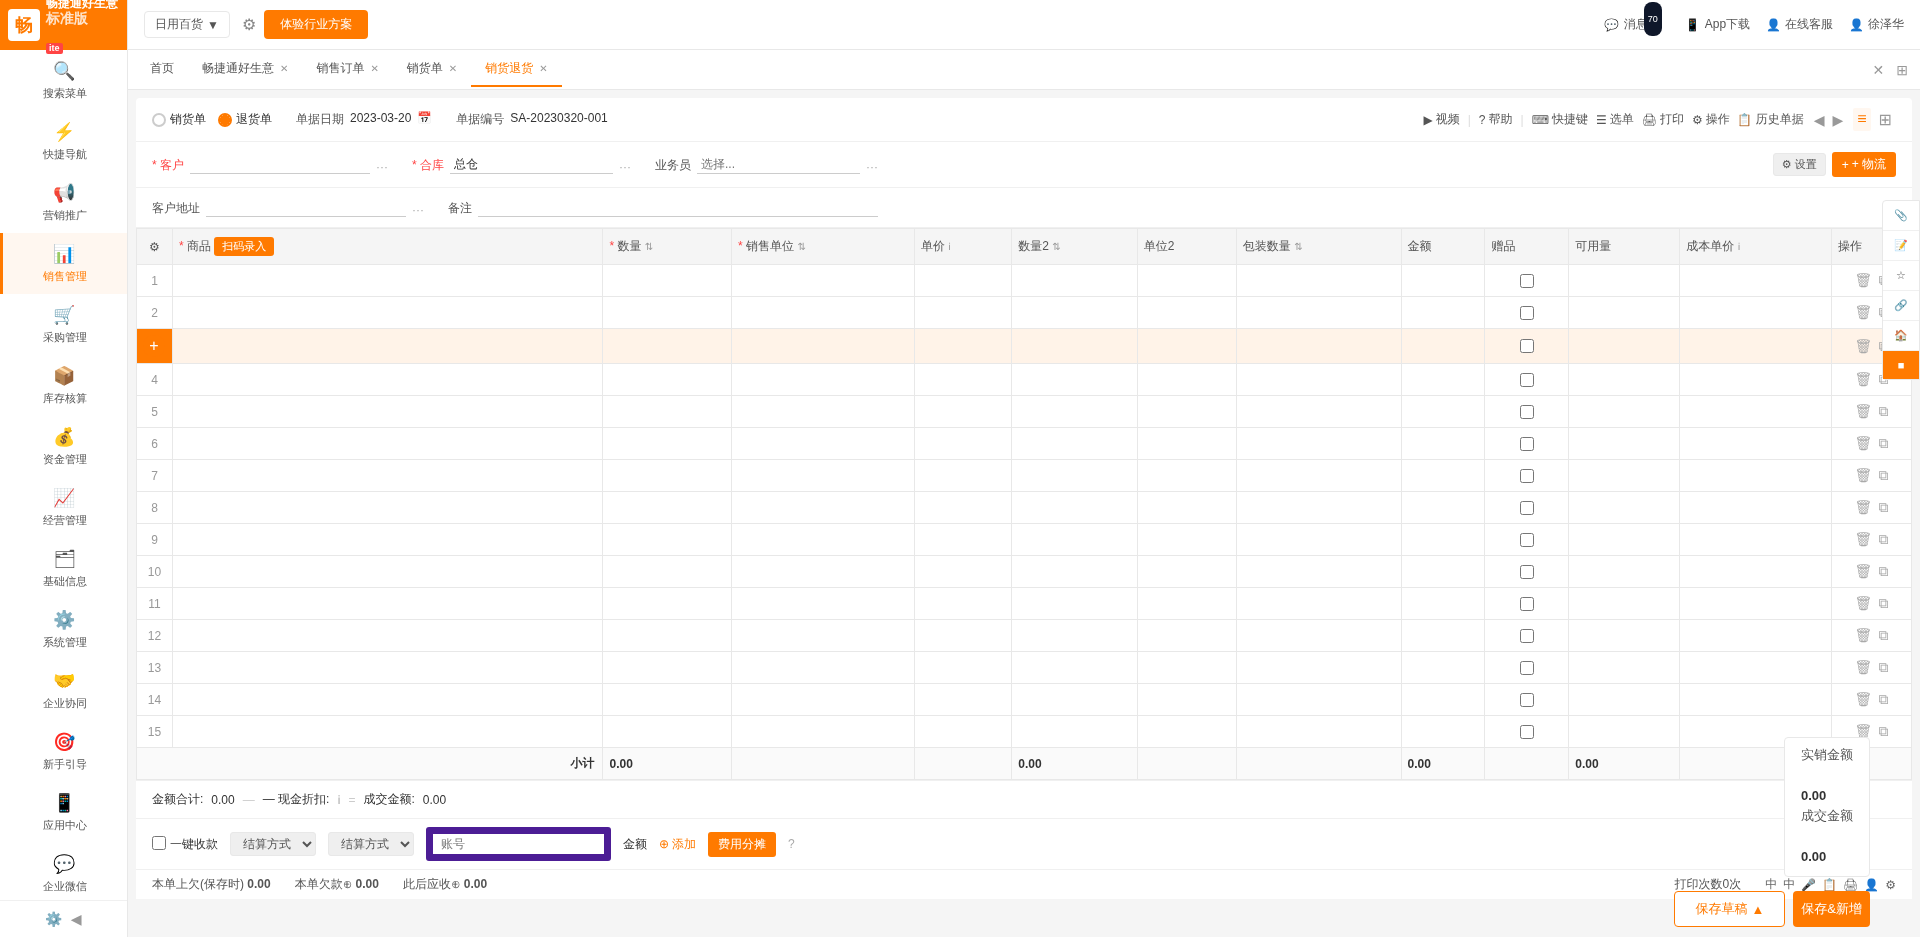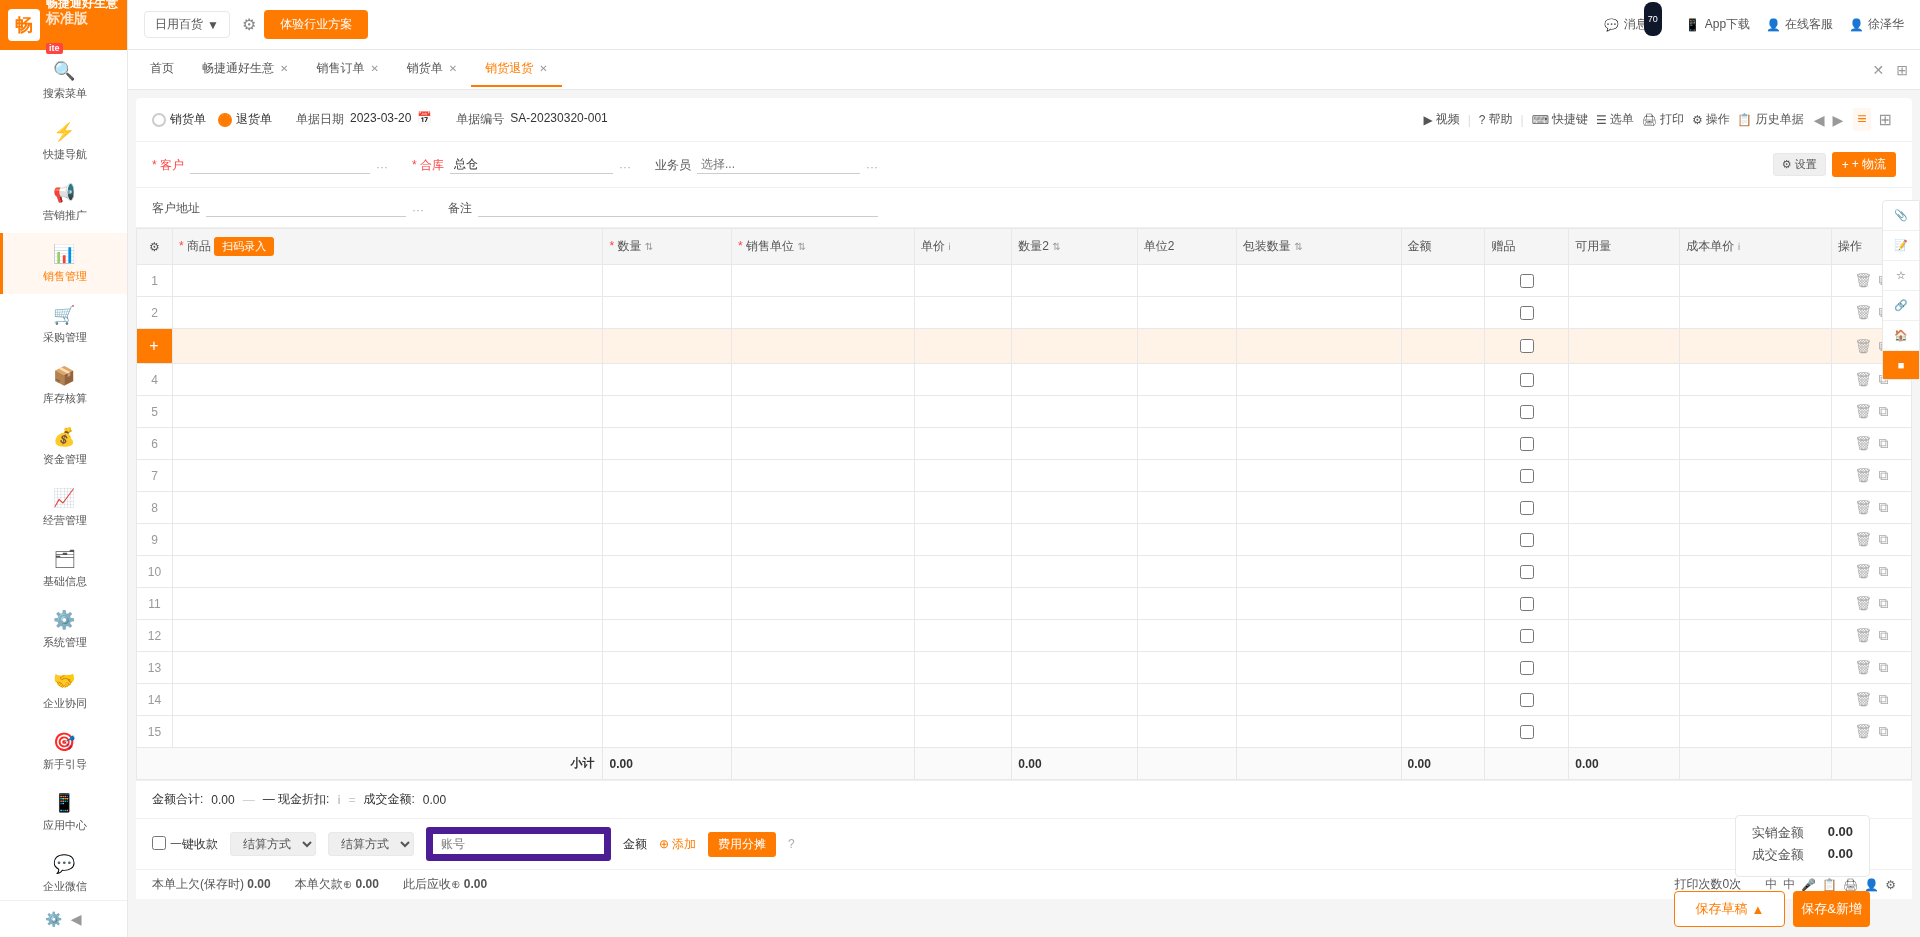--- a/index.html
+++ b/index.html
@@ -108,21 +108,21 @@
     .payment-input { border: 7px solid #4c1d95; padding: 3px 8px; border-radius: 3px; font-size: 12px; color: #555; min-width: 80px; }
     .payment-add { color: #ff7a00; cursor: pointer; font-size: 12px; display: flex; align-items: center; gap: 3px; }
     .payment-split { background: #ff7a00; color: #fff; border: none; padding: 4px 10px; border-radius: 3px; cursor: pointer; font-size: 12px; }
     .payment-help { color: #aaa; cursor: pointer; }
 
     
     .bottom-stats { padding: 6px 16px; border-top: 1px solid #f0f0f0; display: flex; align-items: center; gap: 24px; background: #fff; font-size: 12px; color: #555; }
 
     
     .right-summary { position: fixed; right: 50px; bottom: 60px; background: #fff; border: 1px solid #e8e8e8; border-radius: 4px; padding: 8px 16px; font-size: 13px; }
-    .right-summary-row { display: flex; justify-content: space-between; gap: 24px; margin-bottom: 4px; }
+    .right-summary-row { display: flex; justify-content: space-between; gap: 24px; margin-bottom: 4px; flex-direction: column; }
     .right-summary-label { color: #555; }
     .right-summary-value { color: #333; font-weight: bold; }
 
     
     .save-btn-area { position: fixed; right: 50px; bottom: 10px; display: flex; gap: 8px; }
     .save-draft-btn { background: #fff; border: 1px solid #ff7a00; color: #ff7a00; padding: 8px 20px; border-radius: 4px; cursor: pointer; font-size: 13px; display: flex; align-items: center; gap: 4px; }
     .save-new-btn { background: #ff7a00; border: none; color: #fff; padding: 8px 8px; border-radius: 4px; cursor: pointer; font-size: 13px; display: flex; align-items: center; gap: 4px; }
 
     
     .scroll-arrows { display: flex; gap: 4px; align-items: center; }

